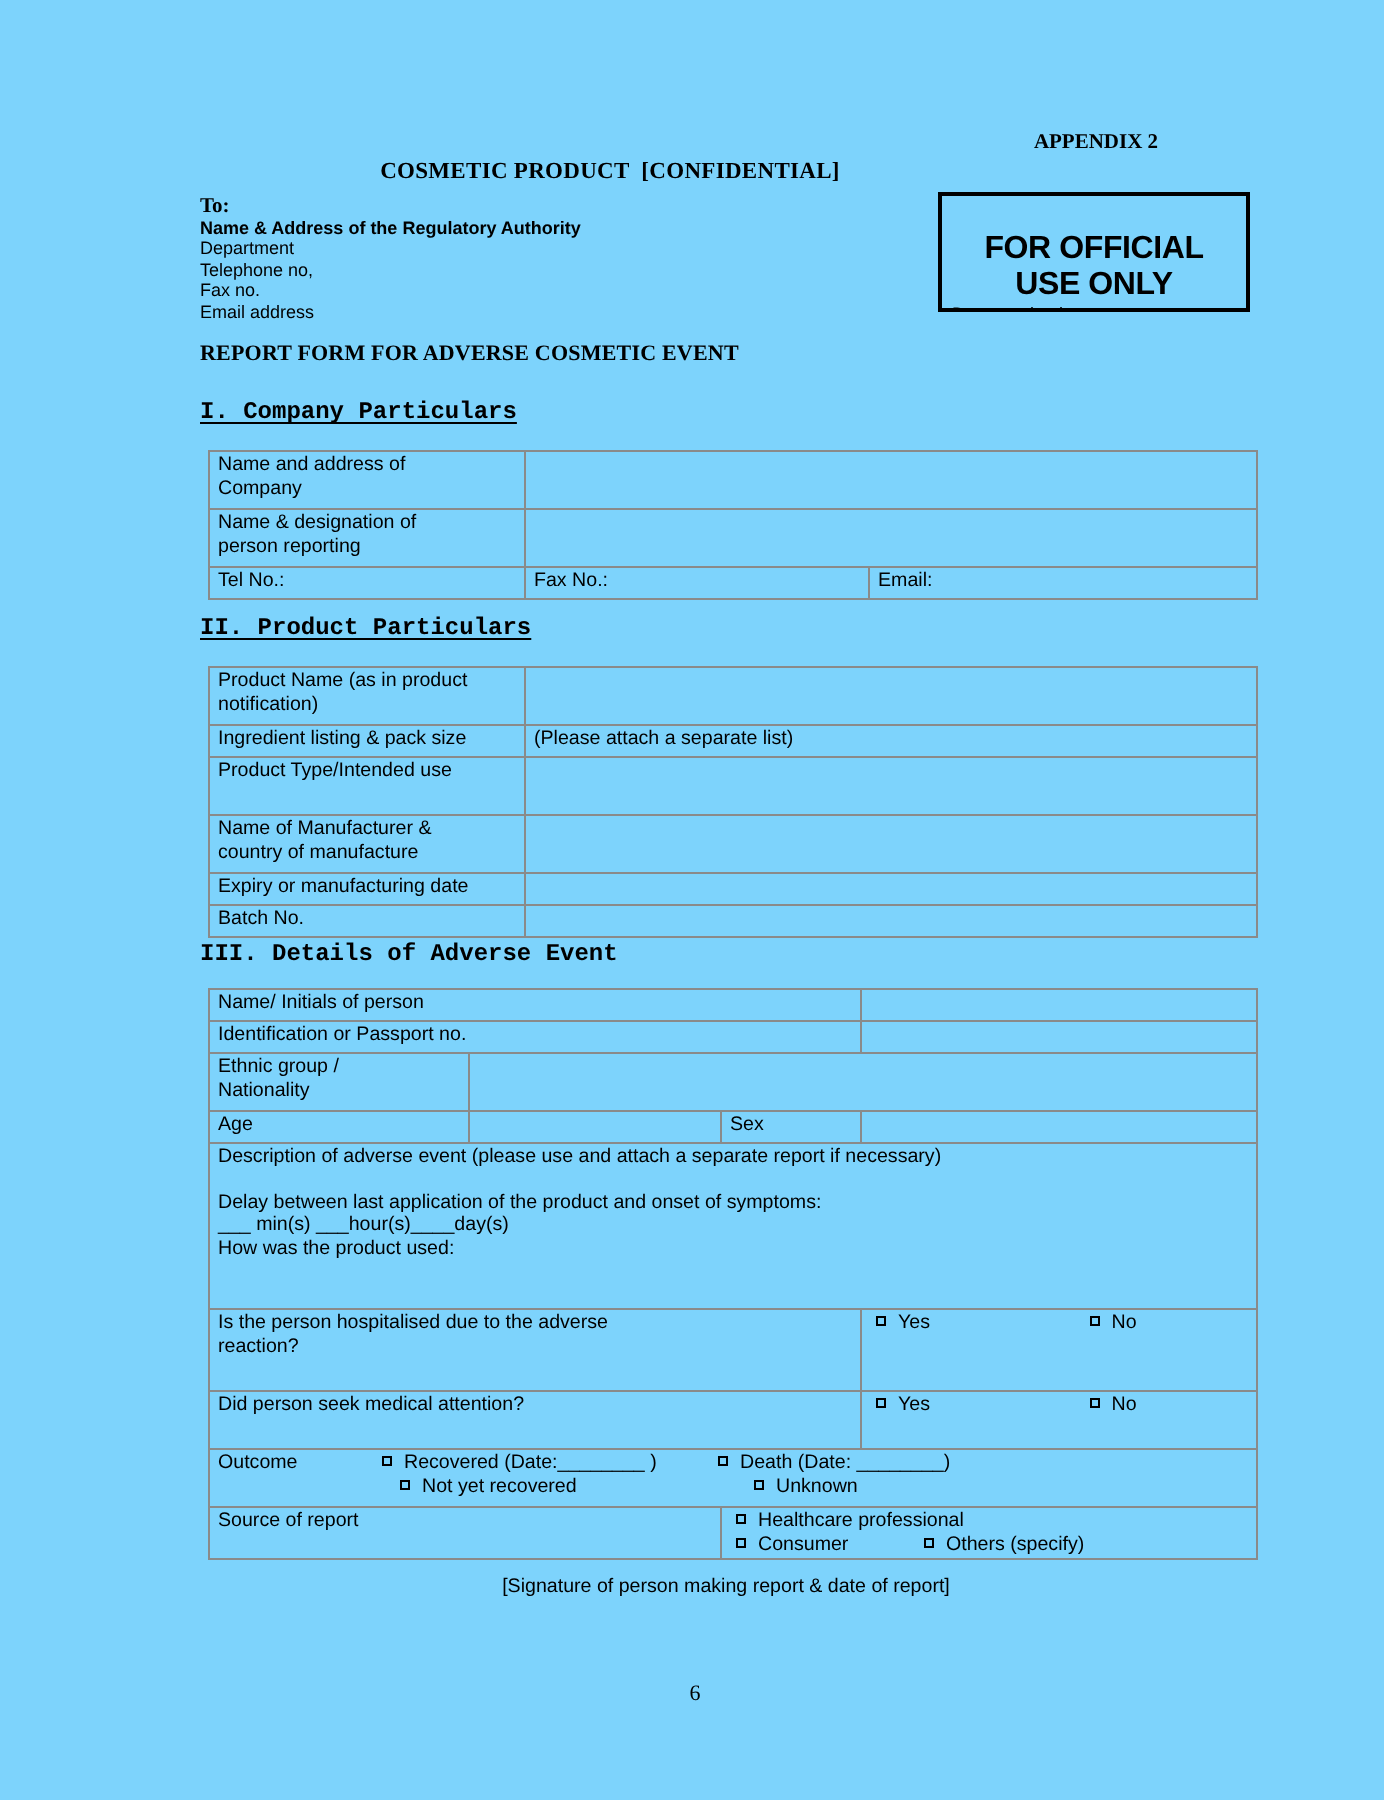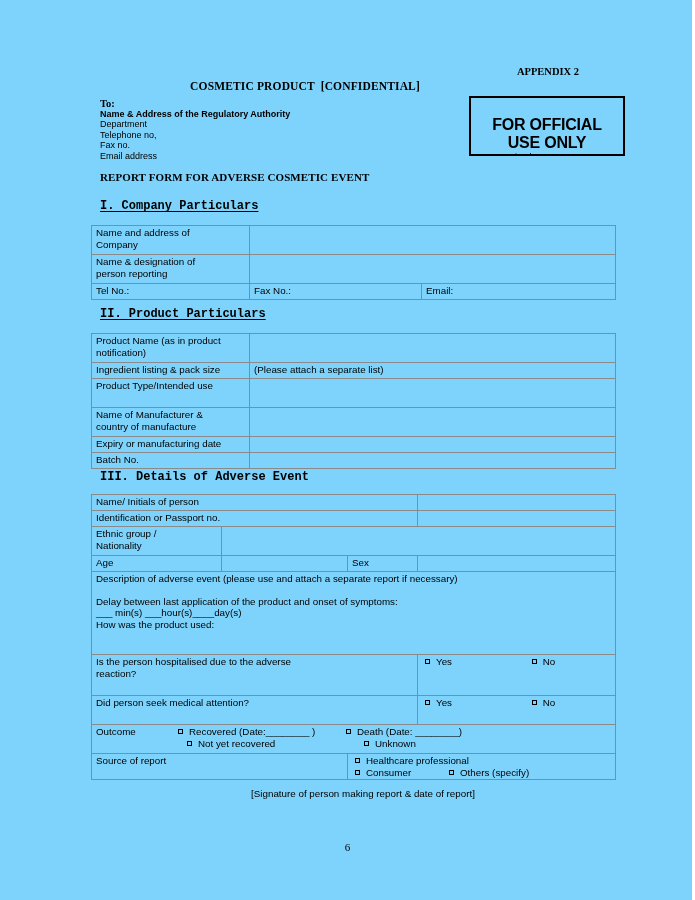--- a/index.html
+++ b/index.html
@@ -112,21 +112,21 @@
   #sec1-heading { top: 199px; }
   #sec2-heading { top: 307px; }
   #sec3-heading { top: 470px; }
 
   
   table.form {
     position: absolute;
     border-collapse: collapse;
     table-layout: fixed;
     font-size: 9.8px;
-    left: 91px;
+    left: 104px;
     width: 524px;
   }
   table.form td {
     border: 1px solid #8a8a8a;
     padding: 1px 0 1px 4px;
     vertical-align: top;
     line-height: 11.6px;
     font-size: 9.8px;
   }
   #table-company { top: 225px; }

